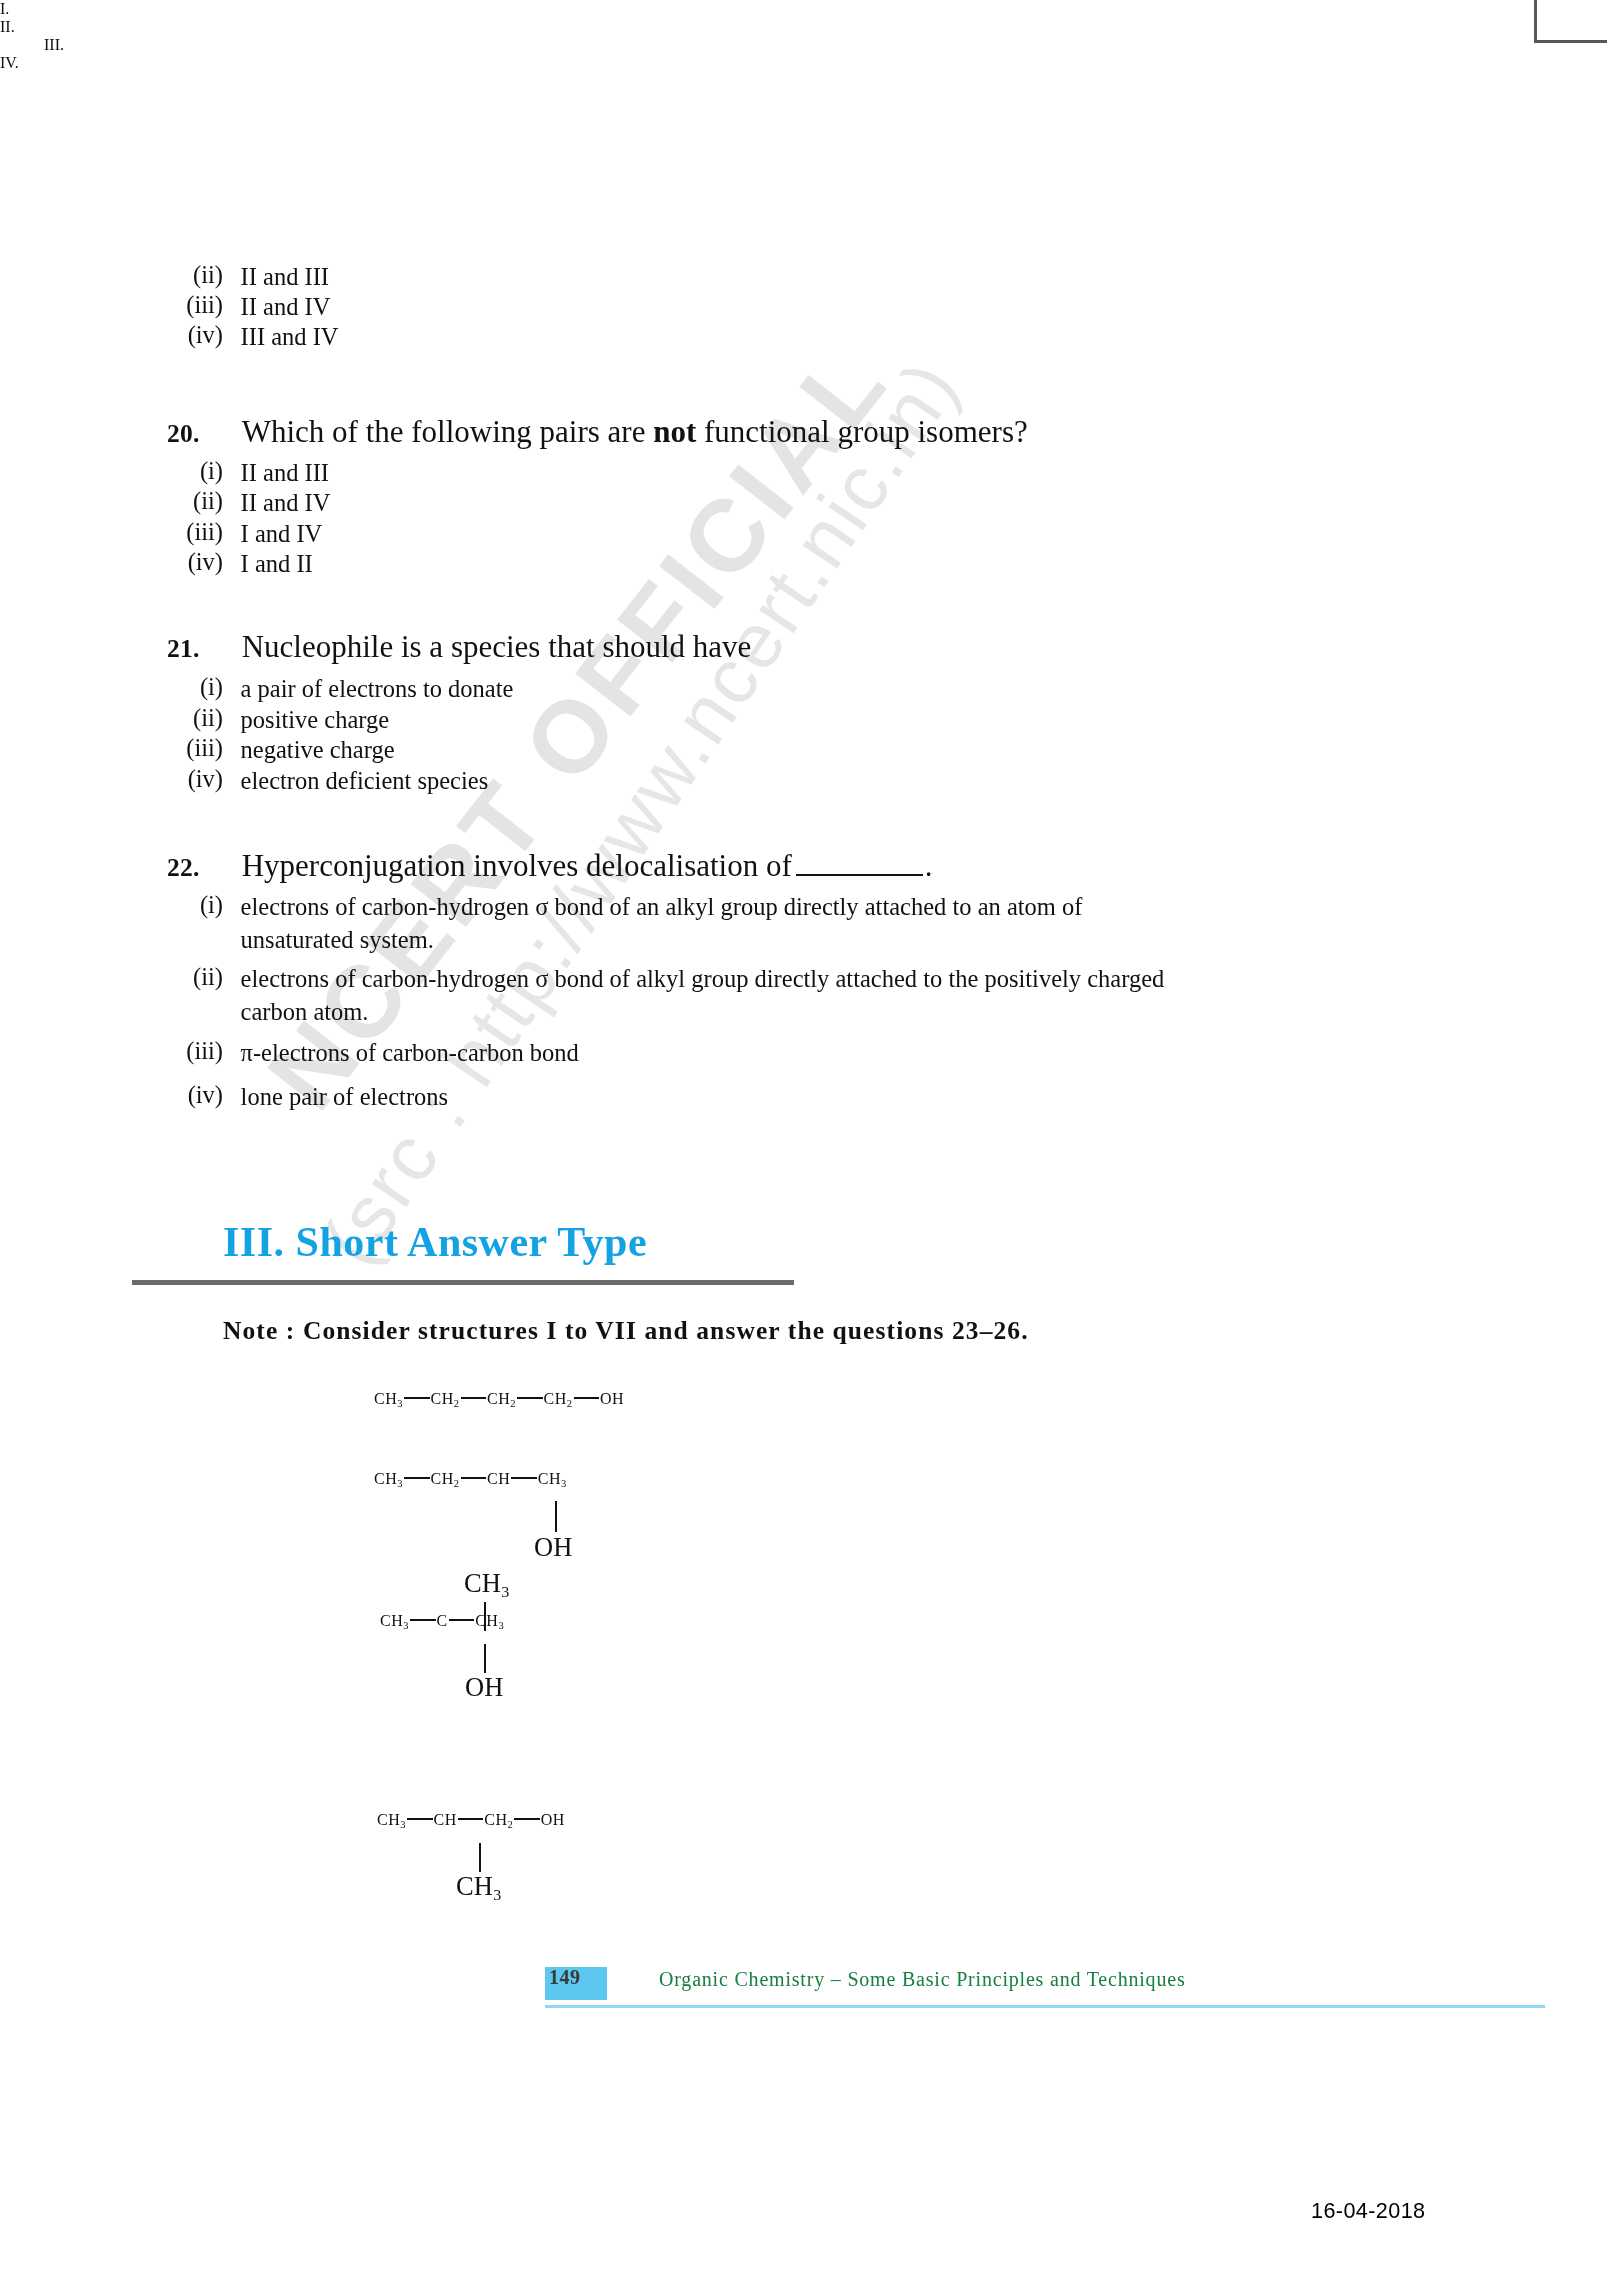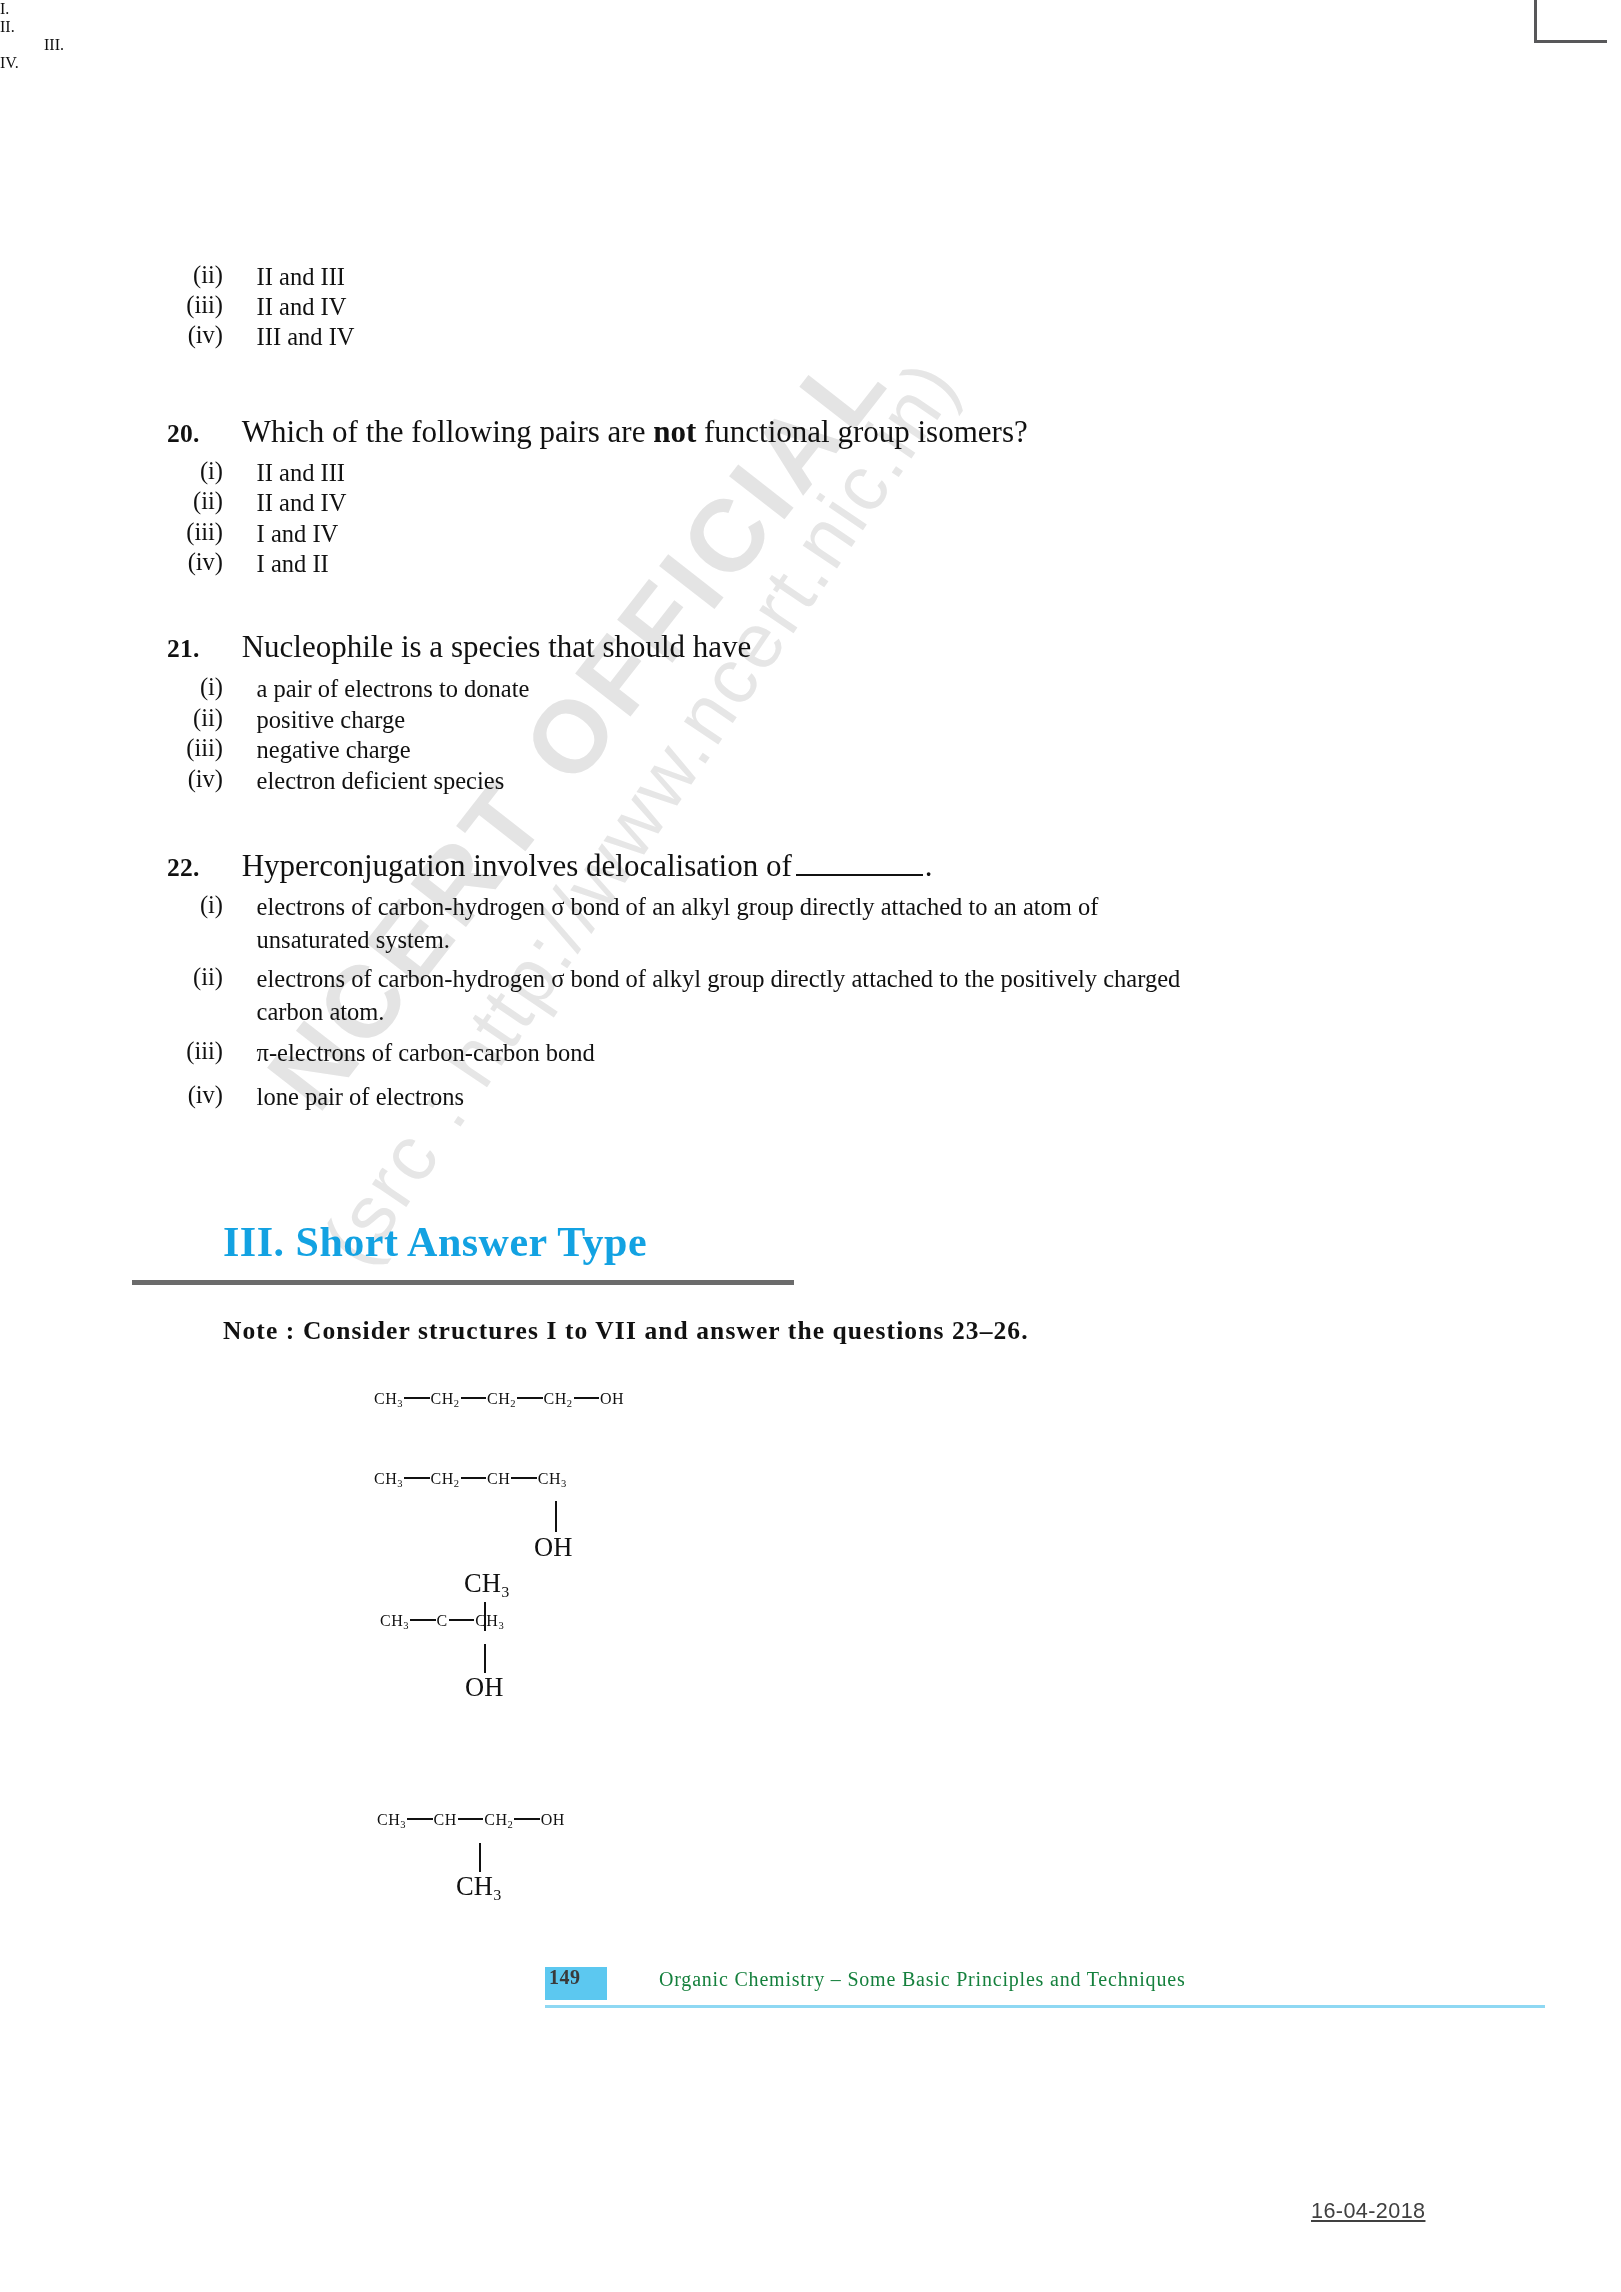--- a/index.html
+++ b/index.html
@@ -101,21 +101,20 @@
     margin-left: 13.7px;
     line-height: 1.32;
   }
   .q-text b { font-weight: 700; }
 
   
   .opt-row {
     position: absolute;
     display: flex;
     align-items: flex-start;
-    gap: 16px;
   }
   .opt-marker {
     font-size: 24.5px;
     width: 61px;
     flex: 0 0 61px;
     text-align: right;
   }
   .opt-text {
     font-size: 24.5px;
     margin-left: 17.6px;
@@ -235,23 +234,22 @@
     width: 1000px;
     height: 2.9px;
     background: #8ed8f3;
   }
   .footer-date {
     position: absolute;
     left: 1311px;
     top: 2198px;
     font-family: "Liberation Sans", "DejaVu Sans", sans-serif;
     font-size: 21.6px;
-    color: #404040;
+    color: #000000;
     letter-spacing: 0.4px;
-    text-decoration: underline;
   }
 </style>
 </head>
 <body>
 
 <div class="watermark-layer">
   <div class="wm-ncert">NCERT OFFICIAL</div>
   <div class="wm-url">(src : http://www.ncert.nic.in)</div>
 </div>
 

